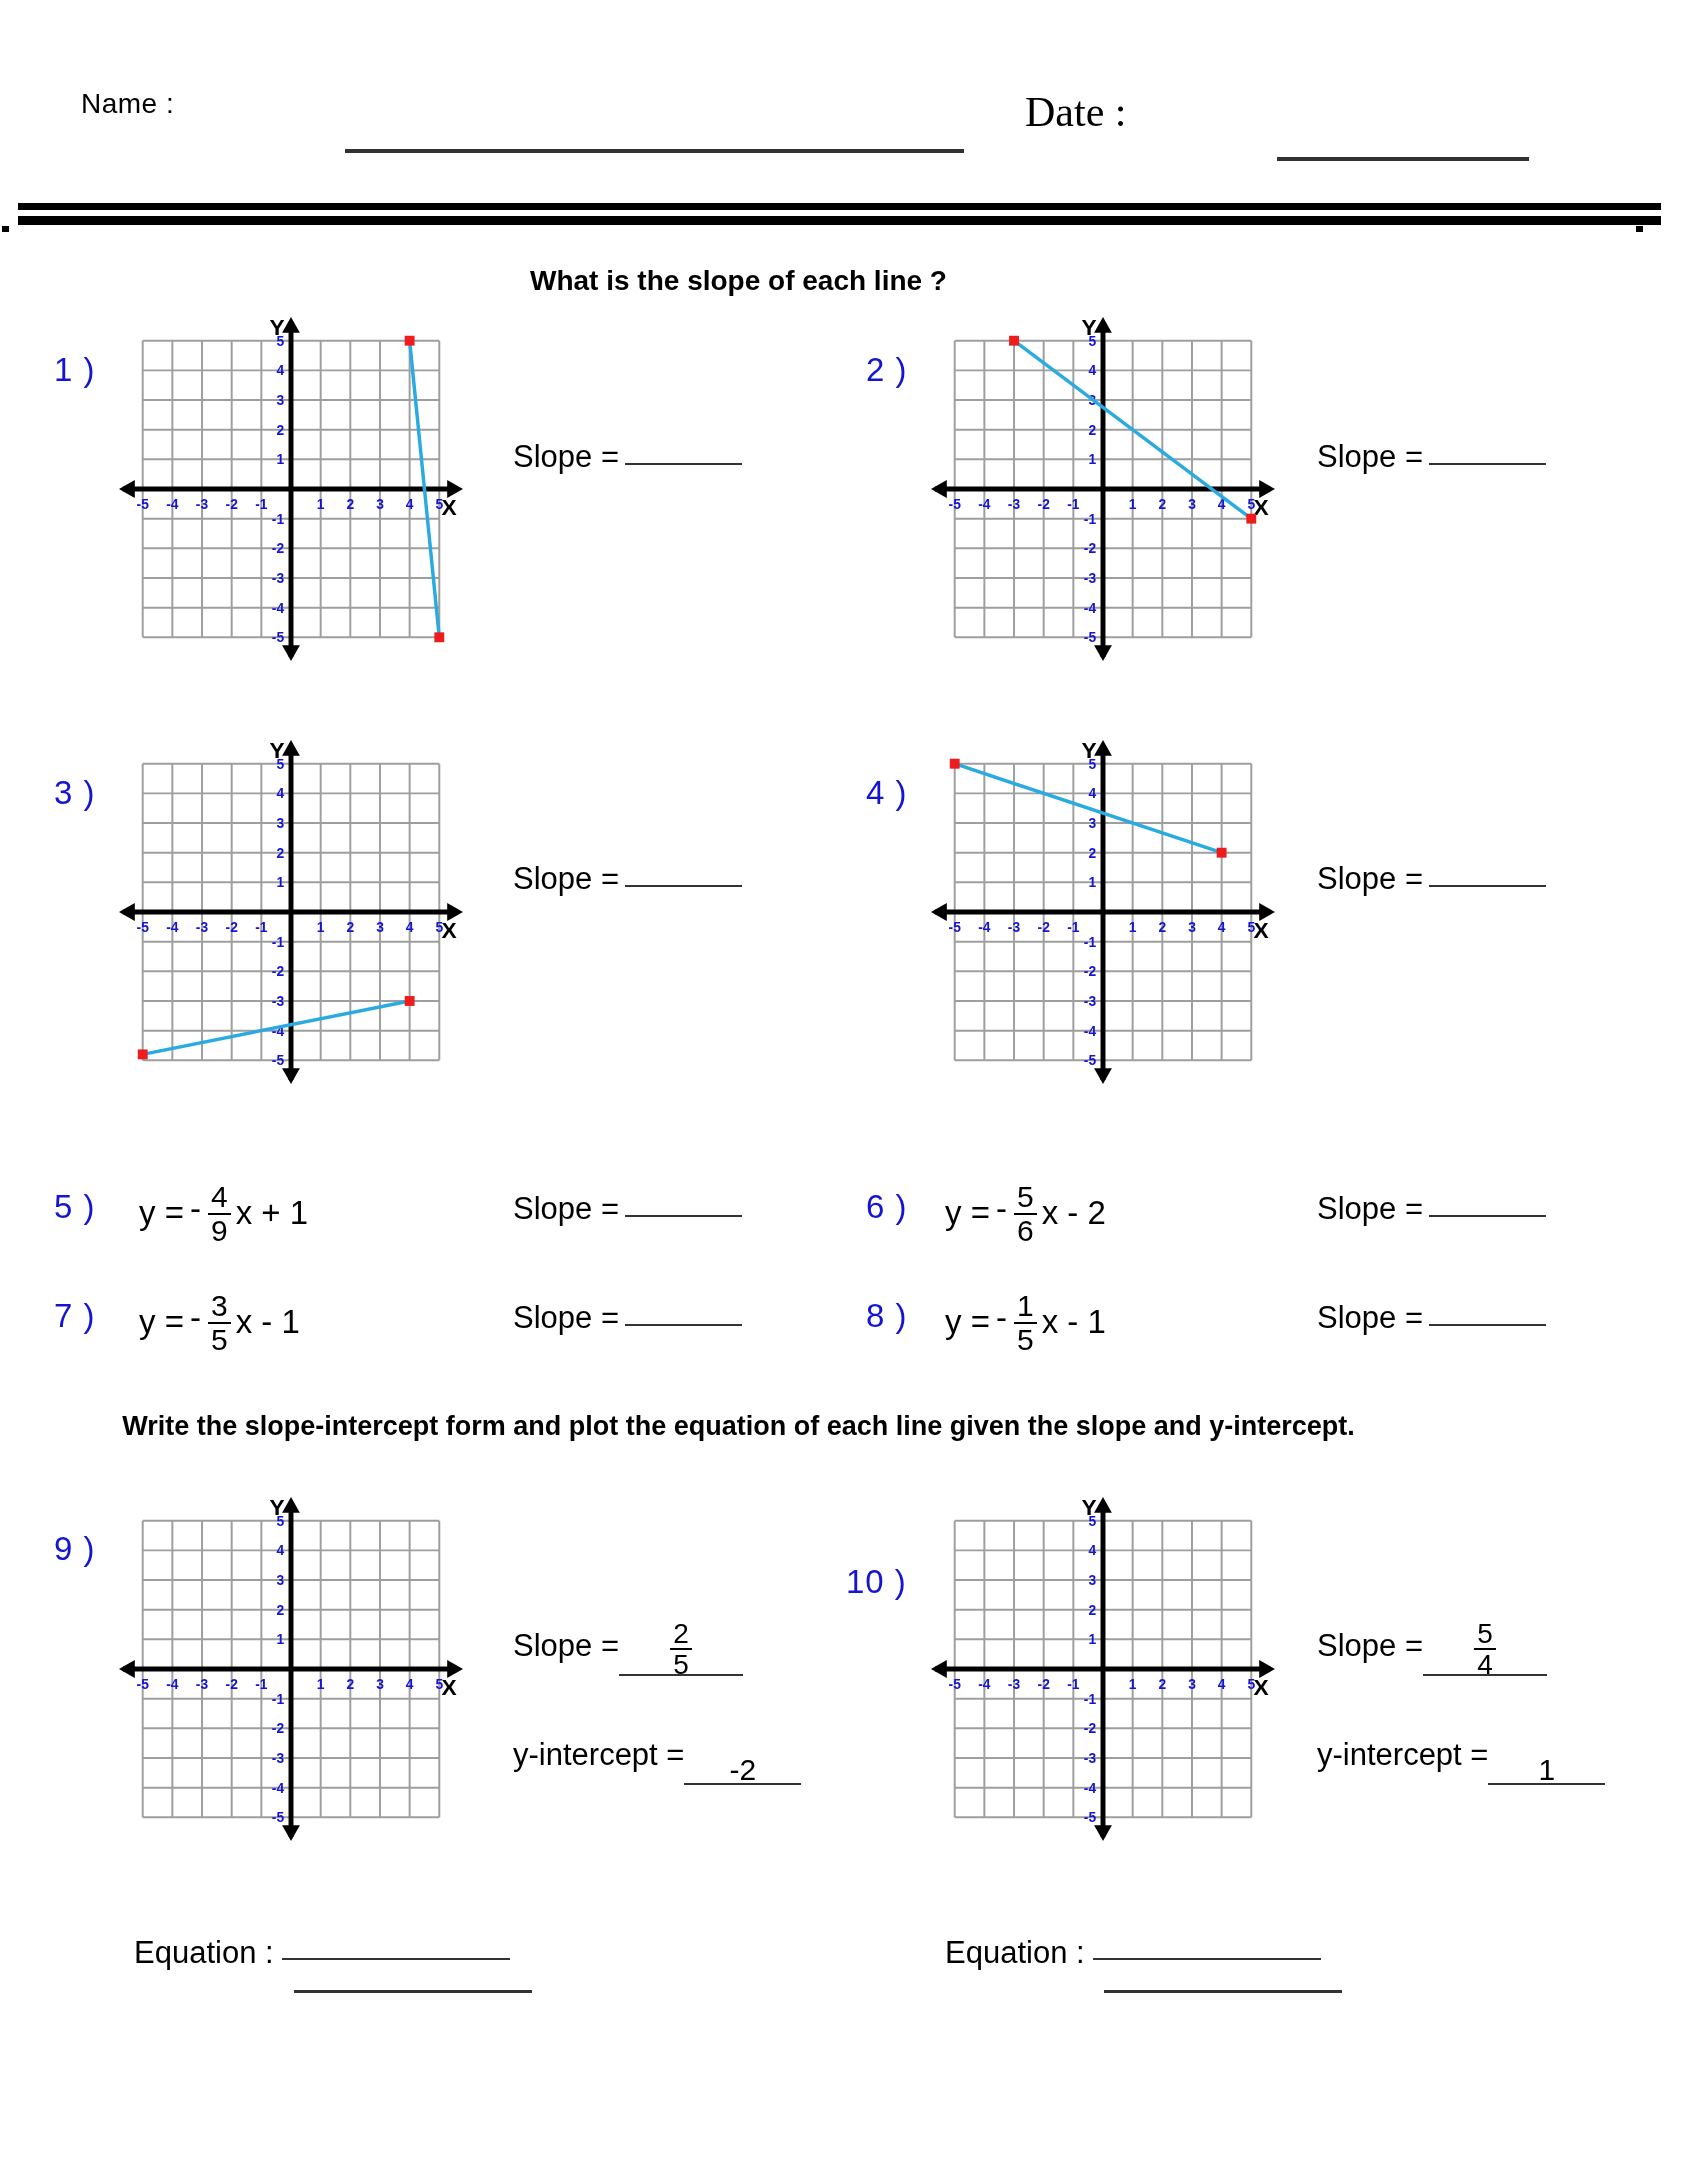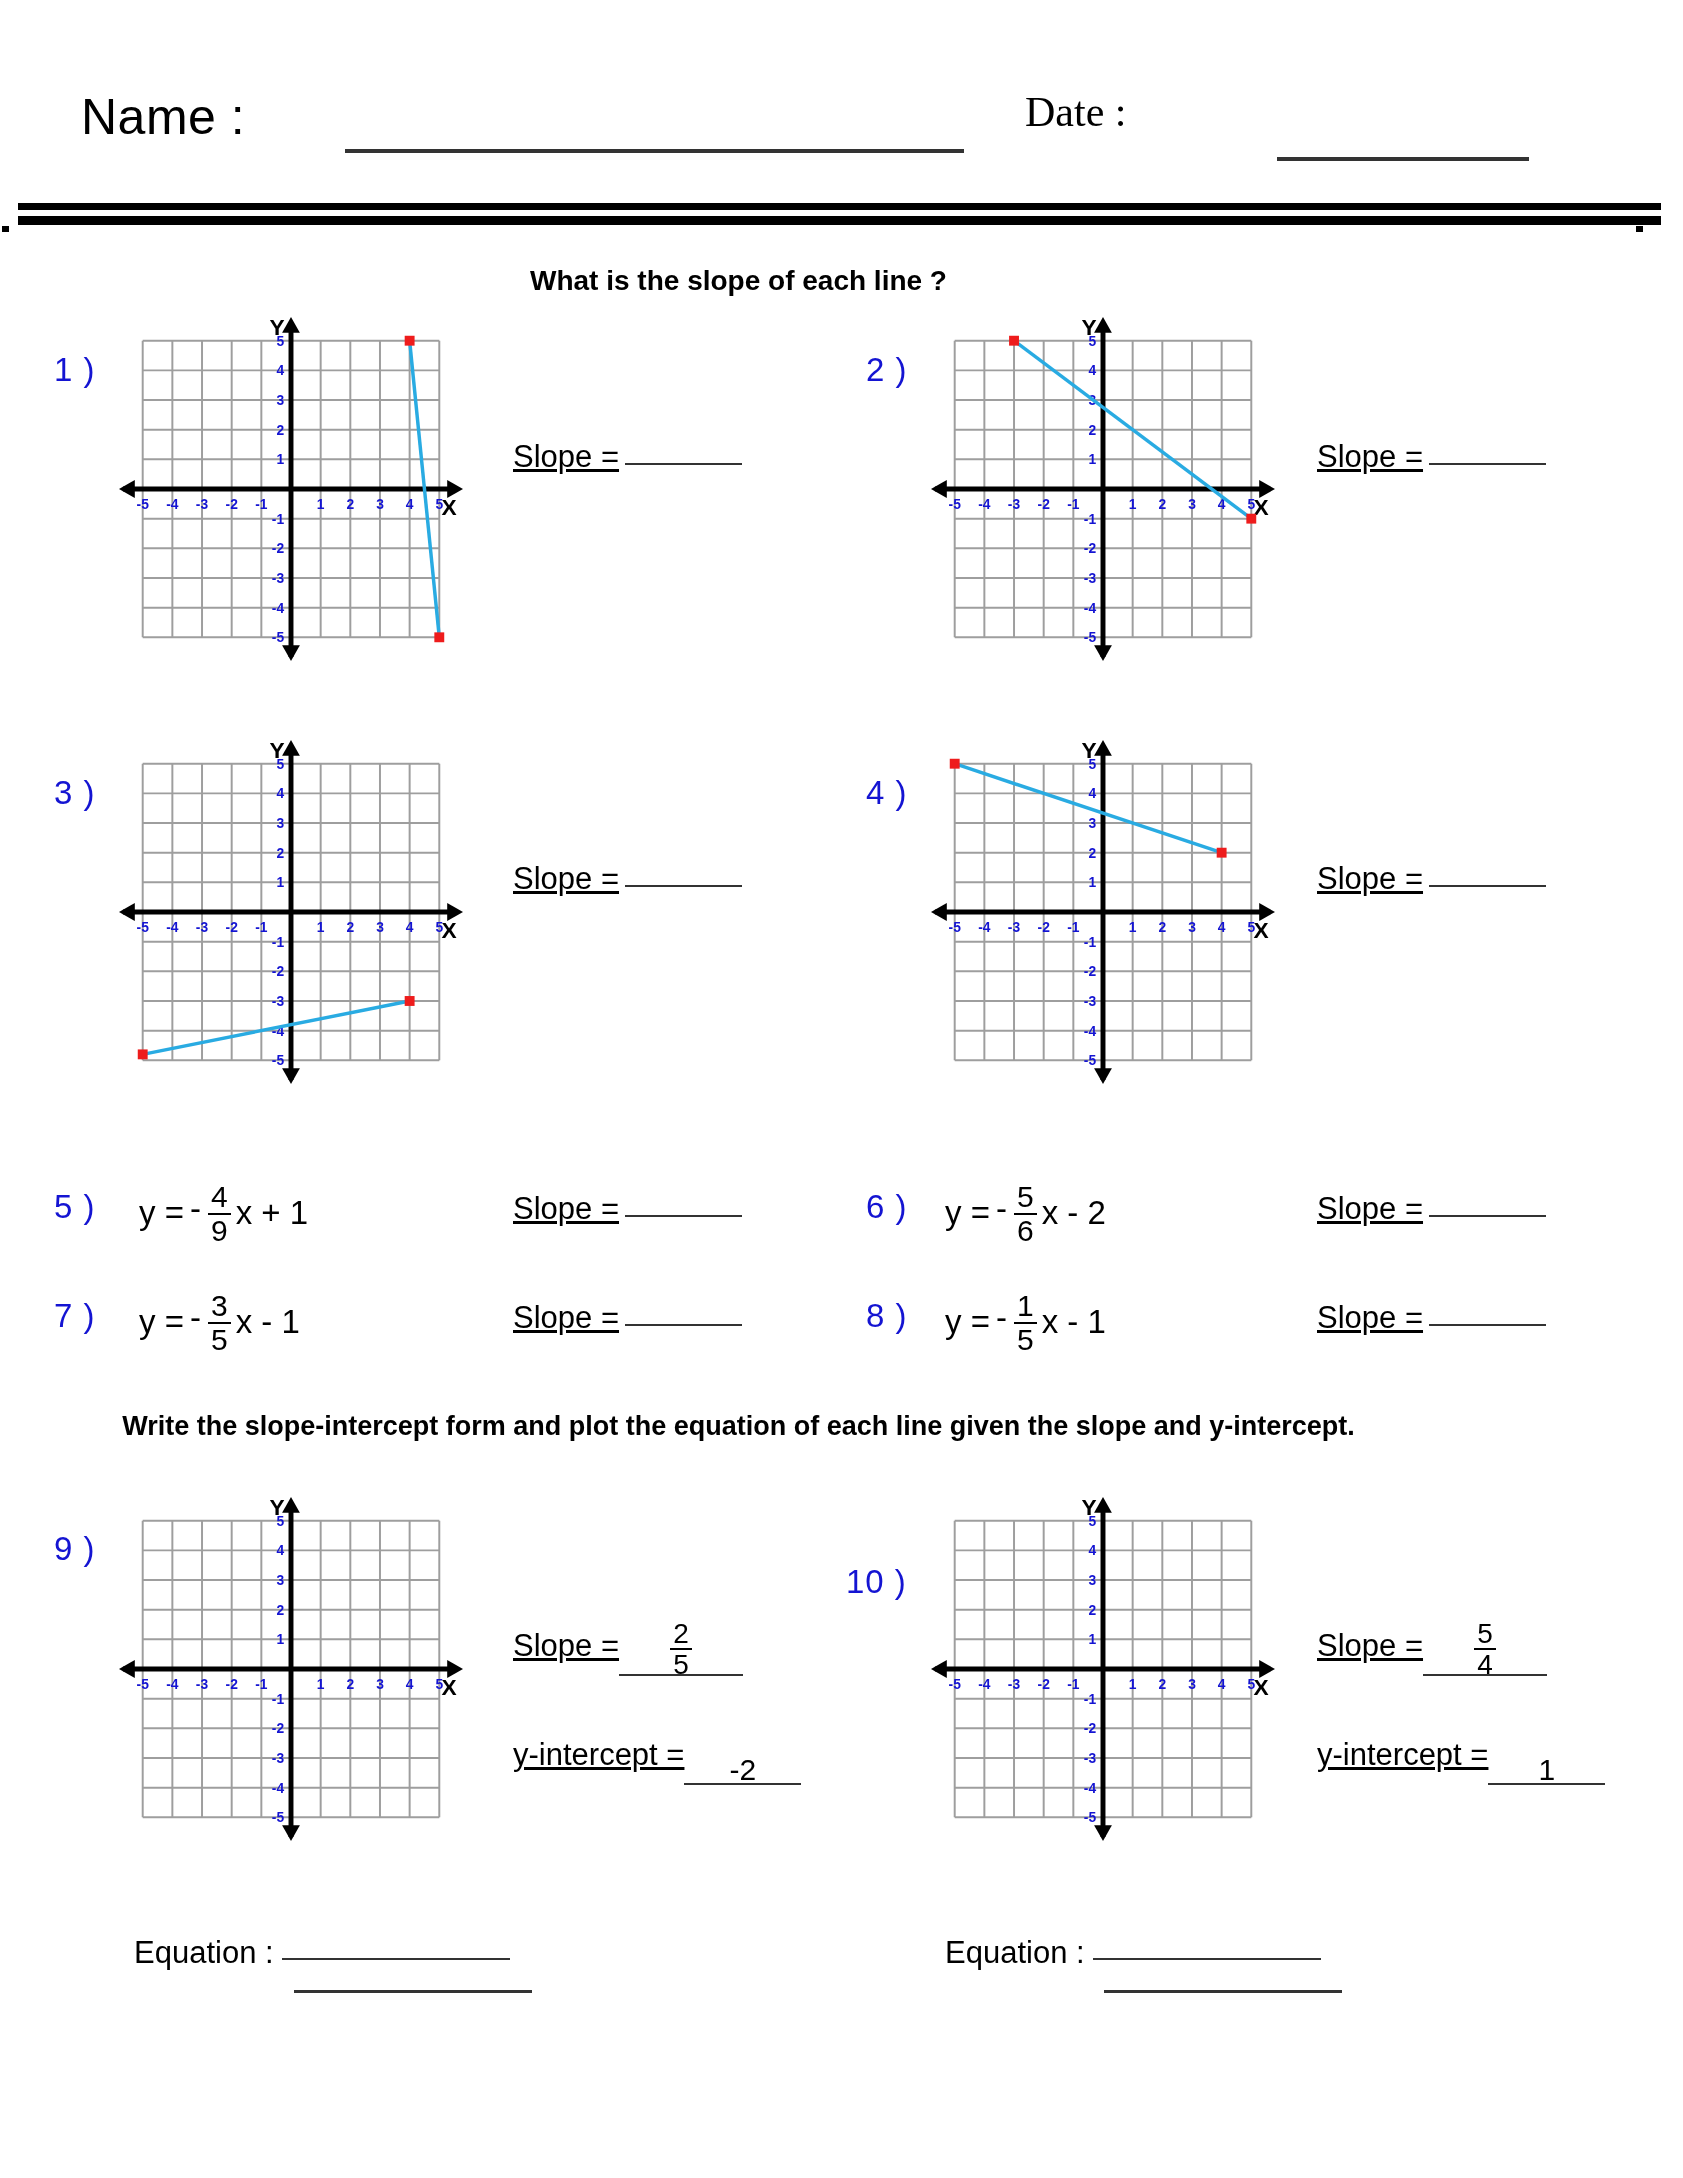--- a/index.html
+++ b/index.html
@@ -17,21 +17,21 @@
   
   .header {
     position: absolute;
     left: 0; top: 40px;
     width: 1683px;
     height: 109px;
   }
   .hdr-name-label {
     position: absolute;
     left: 81px; top: 48px;
-    font-size: 50px;
+    font-size: 28px;
     letter-spacing: 0.5px;
   }
   .hdr-name-rule {
     position: absolute;
     left: 345px; top: 109px;
     width: 619px; height: 4px;
     background: #333333;
   }
   .hdr-date-label {
     position: absolute;
@@ -86,21 +86,20 @@
     position: absolute;
     left: 0; top: 0;
     width: 348px; height: 348px;
   }
 
   
   .answer-row {
     position: absolute;
     font-size: 31px;
     white-space: nowrap;
-    text-decoration: underline;
   }
   .ans-rule {
     display: inline-block;
     width: 117px;
     border-bottom: 2.5px solid #333;
     height: 1px;
     vertical-align: 2px;
     margin-left: 6px;
   }
 

